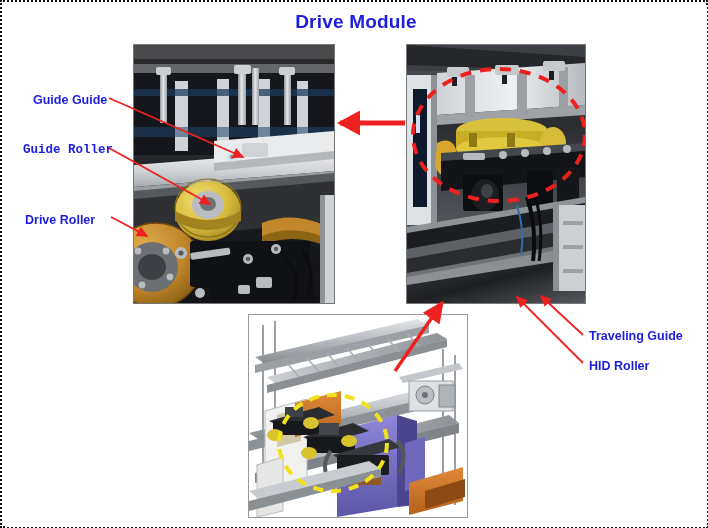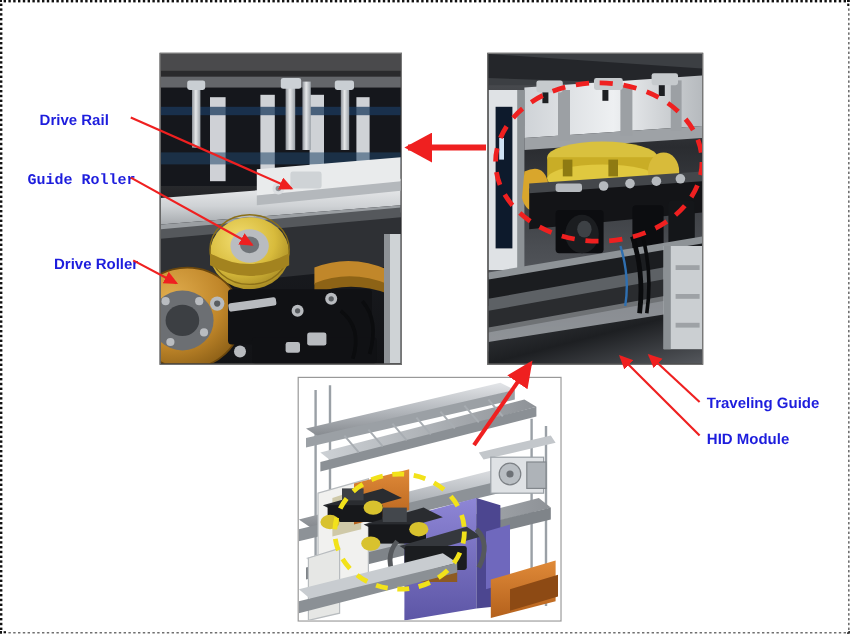--- a/index.html
+++ b/index.html
@@ -16,21 +16,21 @@
   
   #title{position:absolute;left:0;top:6px;width:702px;text-align:center;
          color:#1d1ddd;font-weight:bold;font-size:19px;letter-spacing:.2px;
          font-family:"Liberation Sans","DejaVu Sans",sans-serif;}
 
   
   .lbl{position:absolute;color:#1d1ddd;font-weight:bold;font-size:12.5px;
        white-space:nowrap;font-family:"Liberation Sans","DejaVu Sans",sans-serif;}
   #lbl-guide-rail{left:28px;top:88px;}
   #lbl-guide-roller{left:18px;top:138px;font-family:Liberation Mono, monospace;}
-  #lbl-drive-roller{left:20px;top:208px;margin-left:20px;}
+  #lbl-drive-roller{left:20px;top:208px;}
   #lbl-travel-rail{left:584px;top:324px;}
   #lbl-hid-cable{left:584px;top:354px;}
 
   
   .photo{position:absolute;overflow:hidden;background:#2c2c2c;}
   #photo-left{left:128px;top:39px;width:200px;height:258px;border:1px solid #777;}
   #photo-right{left:401px;top:39px;width:178px;height:258px;border:1px solid #777;}
   #photo-cad{left:243px;top:309px;width:218px;height:202px;border:1px solid #999;background:#ffffff;}
 
   svg{display:block;}
@@ -38,20 +38,21 @@
   
   #overlay{position:absolute;left:0;top:0;width:702px;height:522px;
            pointer-events:none;}
 </style>
 </head>
 <body>
 
 <div id="page-frame">
  <div id="slide">
 
+  <div id="title">Drive Module</div>
 
   <div class="photo" id="photo-left">
     <svg width="200" height="258" viewBox="0 0 200 258">
       <defs>
         <linearGradient id="lpBg" x1="0" y1="0" x2="0" y2="1">
           <stop offset="0" stop-color="#6e6e6e"></stop>
               <stop offset=".28" stop-color="#3a3a3a"></stop>
           <stop offset=".52" stop-color="#1b1d22"></stop>
               <stop offset="1" stop-color="#121316"></stop>
         </linearGradient>
@@ -352,25 +353,25 @@
         <path d="M148 126 q12 12 2 32" stroke="#55585c" stroke-width="4" fill="none"></path>
       </g>
 
       <polygon points="0,176 120,146 132,154 12,186" fill="#c8ccd0"></polygon>
       <polygon points="0,186 132,154 132,162 0,196" fill="#8b9095"></polygon>
 
       <ellipse cx="84" cy="128" rx="54" ry="48" fill="none" stroke="#f2e21a" stroke-width="4" stroke-dasharray="10 8"></ellipse>
     </svg>
   </div>
 
-  <div class="lbl" id="lbl-guide-rail">Drive Rail</div>
+  <div class="lbl" id="lbl-guide-rail">Guide Guide</div>
   <div class="lbl" id="lbl-guide-roller">Guide Roller</div>
   <div class="lbl" id="lbl-drive-roller">Drive Roller</div>
   <div class="lbl" id="lbl-travel-rail">Traveling Guide</div>
-  <div class="lbl" id="lbl-hid-cable">HID Module</div>
+  <div class="lbl" id="lbl-hid-cable">HID Roller</div>
 
   <svg id="overlay" viewBox="0 0 702 522">
     <defs>
       <marker id="ah" markerWidth="7" markerHeight="7" refX="5.6" refY="3" orient="auto" markerUnits="strokeWidth">
         <path d="M0,0 L6.5,3 L0,6 z" fill="#ef2020"></path>
       </marker>
       <marker id="ahBig" markerWidth="5" markerHeight="5" refX="4" refY="2.5" orient="auto" markerUnits="strokeWidth">
         <path d="M0,0 L4.6,2.5 L0,5 z" fill="#ef2020"></path>
       </marker>
     </defs>

